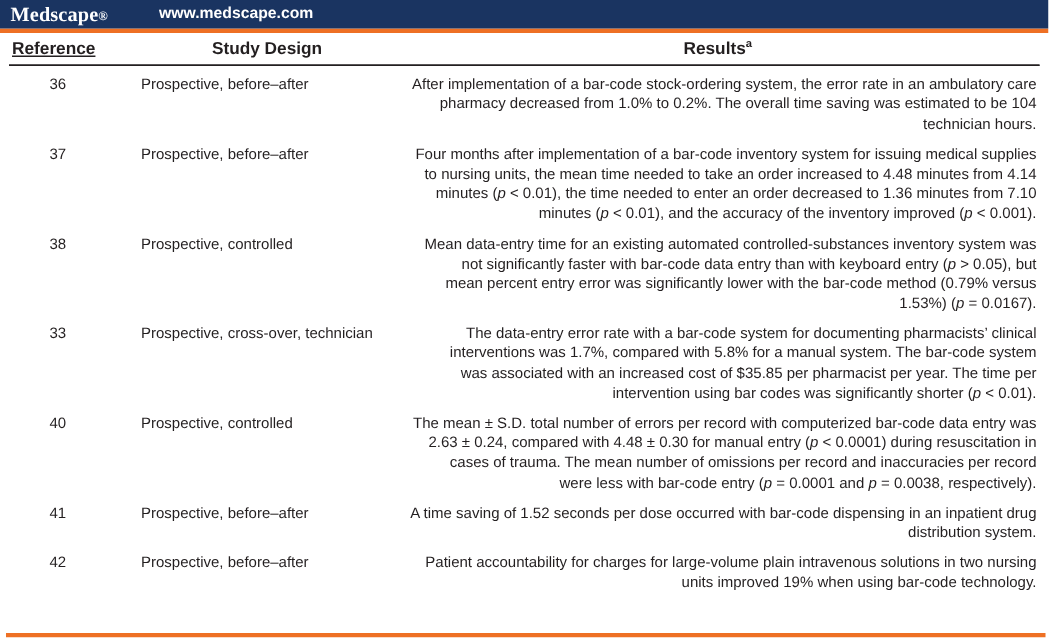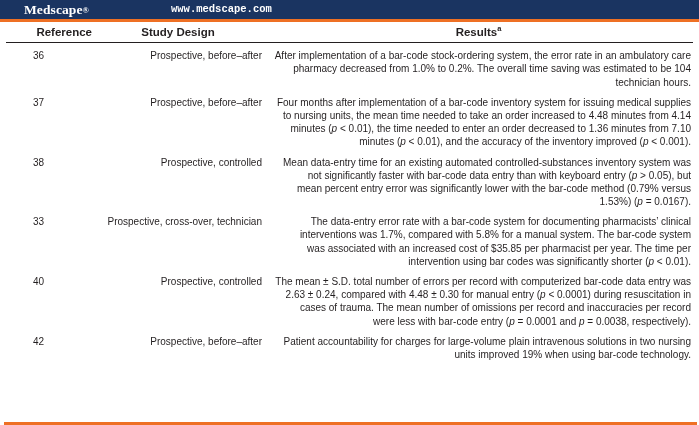--- a/index.html
+++ b/index.html
@@ -23,37 +23,36 @@
     display: flex;
     align-items: center;
     position: relative;
   }
   .ms-logo {
     font-family: "Liberation Serif", serif;
     color: #ffffff;
     font-size: 13.5px;
     font-weight: 700;
     letter-spacing: 0.1px;
-    padding-left: 24px;
+    padding-left: 7px;
     line-height: 1;
     white-space: nowrap;
   }
   .ms-logo .reg {
     font-size: 8.5px;
     vertical-align: 1px;
     font-weight: 700;
   }
   .ms-url {
     color: #ffffff;
     font-size: 10.5px;
     font-weight: 700;
-    margin-left: 82px;
+    margin-left: 34px;
     line-height: 1;
     white-space: nowrap;
-    font-family: Liberation Mono, monospace;
   }
   .rule-orange {
     height: 3px;
     background: #ee7024;
     width: 100%;
   }
 
   
   .table-wrap {
     padding: 0 6px 0 6px;
@@ -70,38 +69,38 @@
   table.data col.c-res   { width: 429px; }
 
   thead th {
     font-size: 11.5px;
     font-weight: 700;
     padding: 3px 0 3px 0;
     border-bottom: 1.3px solid #231f20;
     vertical-align: bottom;
     line-height: 1.15;
   }
-  th.h-ref { text-align: right; padding-left: 2px; }
+  th.h-ref { text-align: left; padding-left: 2px; text-decoration: underline; }
   th.h-des { text-align: center; }
   th.h-res { text-align: center; }
   th .sup { font-size: 7.5px; vertical-align: 5px; font-weight: 700; }
 
   tbody td {
     font-size: 10px;
     line-height: 1.32;
     vertical-align: top;
     padding-top: 7px;
     padding-bottom: 0px;
   }
   td.c-ref {
     text-align: center;
     padding-right: 22px;
   }
   td.c-des {
-    text-align: right;
+    text-align: left;
     padding-left: 2px;
     padding-right: 2px;
   }
   td.c-res {
     text-align: right;
     padding-left: 9px;
     padding-right: 2px;
     text-indent: -9px;
   }
   td.c-res .body {
@@ -197,20 +196,27 @@
           </td>
         </tr>
         <tr>
           <td class="c-ref">40</td>
           <td class="c-des">Prospective, controlled</td>
           <td class="c-res">
             <span class="body">The mean ± S.D. total number of errors per record with computerized bar-code data entry was 2.63 ± 0.24, compared with 4.48 ± 0.30 for manual entry (<em class="it">p</em> &lt; 0.0001) during resuscitation in cases of trauma. The mean number of omissions per record and inaccuracies per record were less with bar-code entry (<em class="it">p</em> = 0.0001 and <em class="it">p</em> = 0.0038, respectively).</span>
           </td>
         </tr>
         <tr>
+          <td class="c-ref">41</td>
+          <td class="c-des">Prospective, before–after</td>
+          <td class="c-res">
+            <span class="body">A time saving of 1.52 seconds per dose occurred with bar-code dispensing in an inpatient drug distribution system.</span>
+          </td>
+        </tr>
+        <tr>
           <td class="c-ref">42</td>
           <td class="c-des">Prospective, before–after</td>
           <td class="c-res">
             <span class="body">Patient accountability for charges for large-volume plain intravenous solutions in two nursing units improved 19% when using bar-code technology.</span>
           </td>
         </tr>
       </tbody>
   </table>
 </div>
 

